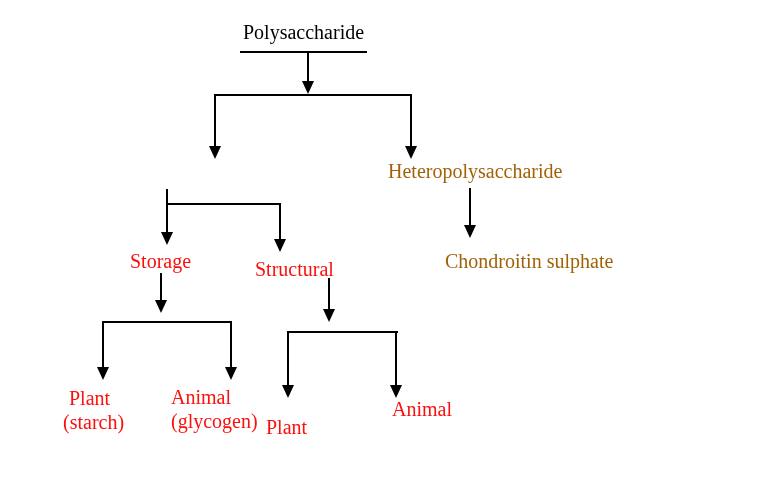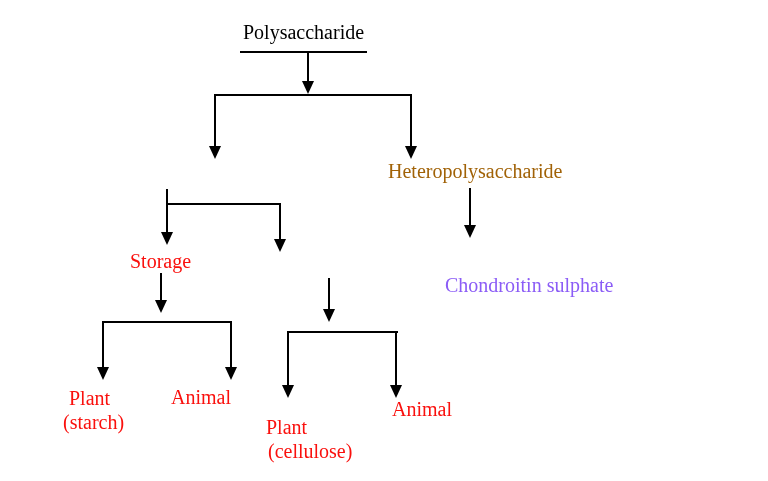--- a/index.html
+++ b/index.html
@@ -71,21 +71,22 @@
 
   <div class="hline" style="left:166px; top:203px; width:115px;"></div>
 
   <div class="vline" style="left:279px; top:205px; height:34px;"></div>
   <div class="ahead" style="left:274px; top:239px;"></div>
 
   <div class="vline" style="left:469px; top:188px; height:37px;"></div>
   <div class="ahead" style="left:464px; top:225px;"></div>
 
   <div class="lbl" style="left: 130px; top: 249px; color: rgb(250, 16, 13);">Storage</div>
-  <div class="lbl" style="left: 445px; top: 249px; color: #8b5cf6; margin-top: 24px;">Chondroitin sulphate</div>
+  <div class="lbl" style="left: 255px; top: 257px; color: rgb(250, 16, 13);">Structural</div>
+  <div class="lbl" style="left: 445px; top: 249px; color: #a16207;">Chondroitin sulphate</div>
 
   <div class="vline" style="left:160px; top:273px; height:27px;"></div>
   <div class="ahead" style="left:155px; top:300px;"></div>
 
   <div class="hline" style="left:102px; top:321px; width:130px;"></div>
 
   <div class="vline" style="left:102px; top:323px; height:44px;"></div>
   <div class="ahead" style="left:97px; top:367px;"></div>
 
   <div class="vline" style="left:230px; top:323px; height:44px;"></div>
@@ -102,24 +103,24 @@
   <div class="vline" style="left:395px; top:333px; height:52px;"></div>
   <div class="ahead" style="left:390px; top:385px;"></div>
 
   <div class="lbl" style="left: 63px; top: 386px; color: rgb(250, 16, 13);">
     <div style="padding-left:6px;">Plant</div>
     <div>(starch)</div>
   </div>
 
   <div class="lbl" style="left: 171px; top: 385px; color: rgb(250, 16, 13);">
     <div>Animal</div>
+    <div>(glycogen)</div>
   </div>
 
   <div class="lbl" style="left: 266px; top: 415px; color: rgb(250, 16, 13);">
     <div>Plant</div>
-    <div style="padding-left:2px;">(cellulose)</div>
   </div>
 
   <div class="lbl" style="left: 390px; top: 397px; color: rgb(250, 16, 13);">
     <div style="padding-left:2px;">Animal</div>
   </div>
 
 </div>
 
 </body></html>

